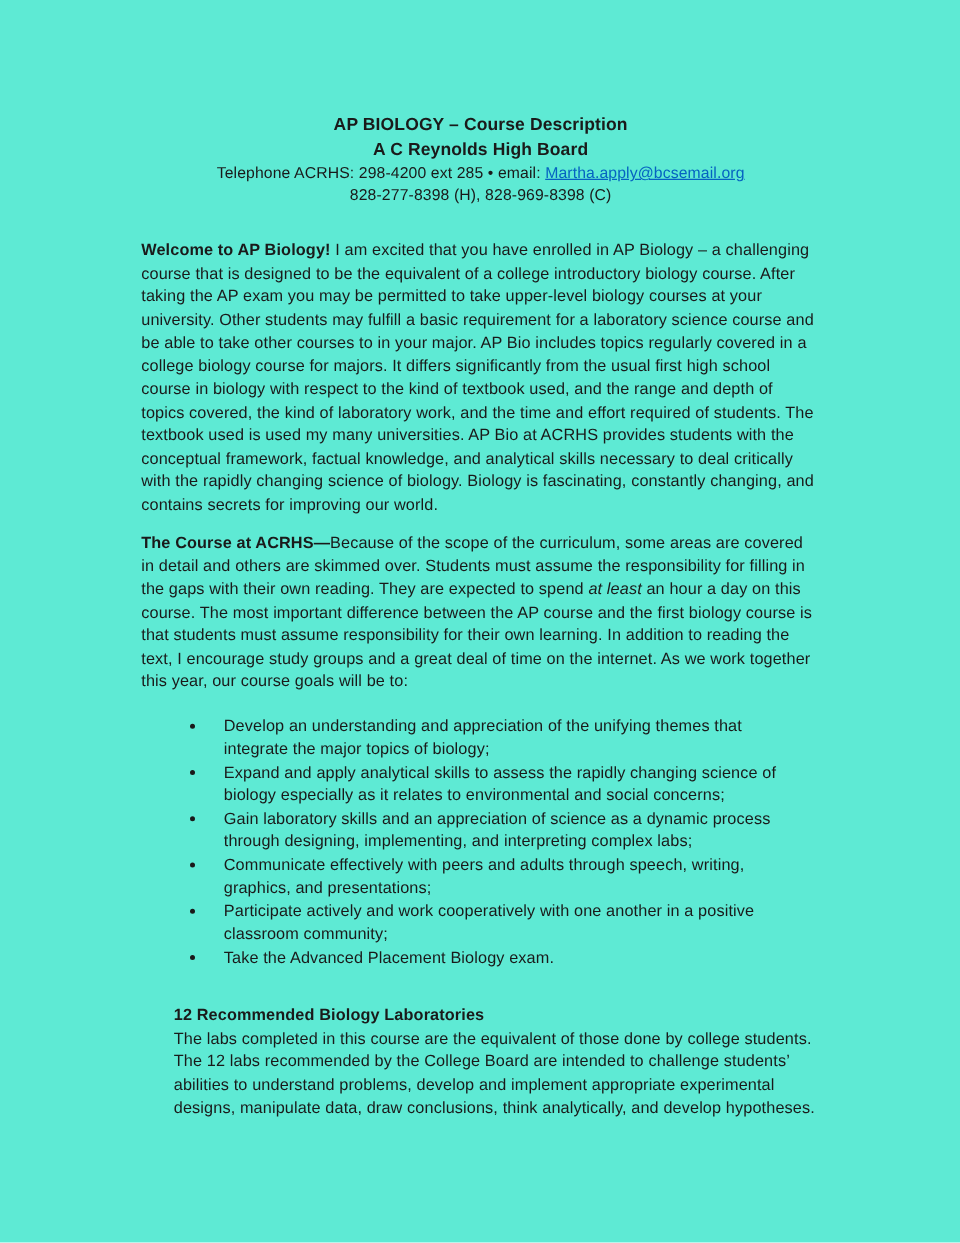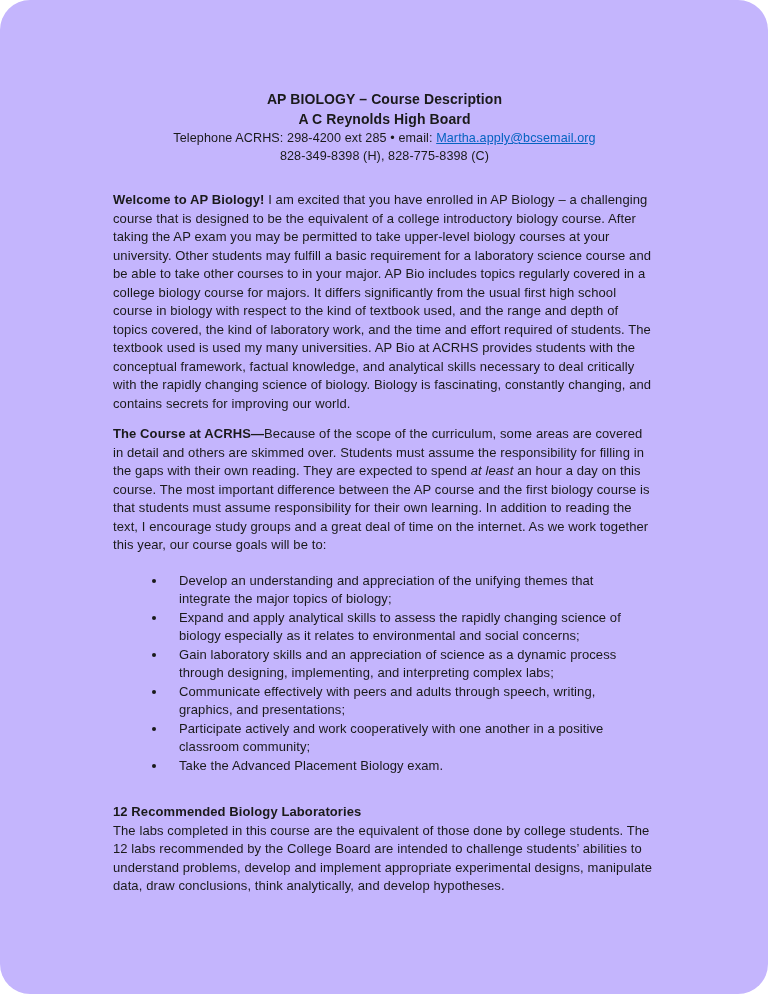--- a/index.html
+++ b/index.html
@@ -2,29 +2,28 @@
 <html><head>
 <meta charset="utf-8">
 <style>
   * { box-sizing: border-box; }
   html, body { margin: 0; padding: 0; background: #ffffff; }
   .page {
     position: relative;
     width: 768px;
     height: 994px;
     margin: 0 auto;
-    background: #c4b5fd;
+    background: #5eead4;
     padding: 90px 112px 0 113px;
     font-family: "Liberation Sans", "DejaVu Sans", sans-serif;
     font-size: 13px;
     line-height: 18.5px;
     color: #1a1a1a;
     letter-spacing: 0.1px;
     overflow: hidden;
-    border-radius: 30px;
   }
   .doc-header { text-align: center; margin: 0 0 26px 0; }
   .title-line {
     font-weight: bold;
     font-size: 14px;
     line-height: 19.5px;
   }
   .contact-line {
     font-size: 12.6px;
     line-height: 18px;
@@ -40,33 +39,33 @@
   em { font-style: italic; }
   .goal-list {
     margin: 17px;
     padding: 0 0 0 37px;
     list-style-type: disc;
   }
   .goal-list li {
     padding-left: 12px;
     margin: 0;
   }
-  .labs-section { margin-top: 28px; }
+  .labs-section { margin-top: 28px; margin-left: 26px; }
   .labs-heading-line { font-weight: bold; }
 </style>
 </head>
 <body>
 
 <div class="page">
 
   <header class="doc-header">
     <div class="title-line">AP BIOLOGY – Course Description</div>
     <div class="title-line">A C Reynolds High Board</div>
     <div class="contact-line"><span>Telephone ACRHS: 298-4200 ext 285  • email: </span><a class="email-link">Martha.apply@bcsemail.org</a></div>
-    <div class="contact-line">828-349-8398 (H), 828-775-8398 (C)</div>
+    <div class="contact-line">828-277-8398 (H), 828-969-8398 (C)</div>
   </header>
 
   <p class="para"><strong>Welcome to AP Biology!</strong><span>  I am excited that you have enrolled in AP Biology – a challenging course that is designed to be the equivalent of a college introductory biology course.  After taking the AP exam you may be permitted to take upper-level biology courses at your university.  Other students may fulfill a basic requirement for a laboratory science course and be able to take other courses to in your major.  AP Bio includes topics regularly covered in a college biology course for majors.  It differs significantly from the usual first high school course in biology with respect to the kind of textbook used, and the range and depth of topics covered, the kind of laboratory work, and the time and effort required of students.  The textbook used is used my many universities.  AP Bio at ACRHS provides students with the conceptual framework, factual knowledge, and analytical skills necessary to deal critically with the rapidly changing science of biology.  Biology is fascinating, constantly changing, and contains secrets for improving our world.</span></p>
 
   <p class="para tight"><strong>The Course at ACRHS—</strong><span>Because of the scope of the curriculum, some areas are covered in detail and others are skimmed over.  Students must assume the responsibility for filling in the gaps with their own reading.  They are expected to spend </span><em>at least</em><span> an hour a day on this course.  The most important difference between the AP course and the first biology course is that students must assume responsibility for their own learning.  In addition to reading the text, I encourage study groups and a great deal of time on the internet.  As we work together this year, our course goals will be to:</span></p>
 
   <ul class="goal-list">
     <li>Develop an understanding and appreciation of the unifying themes that integrate the major topics of biology;</li>
     <li>Expand and apply analytical skills to assess the rapidly changing science of biology especially as it relates to environmental and social concerns;</li>
     <li>Gain laboratory skills and an appreciation of science as a dynamic process through designing, implementing, and interpreting complex labs;</li>

